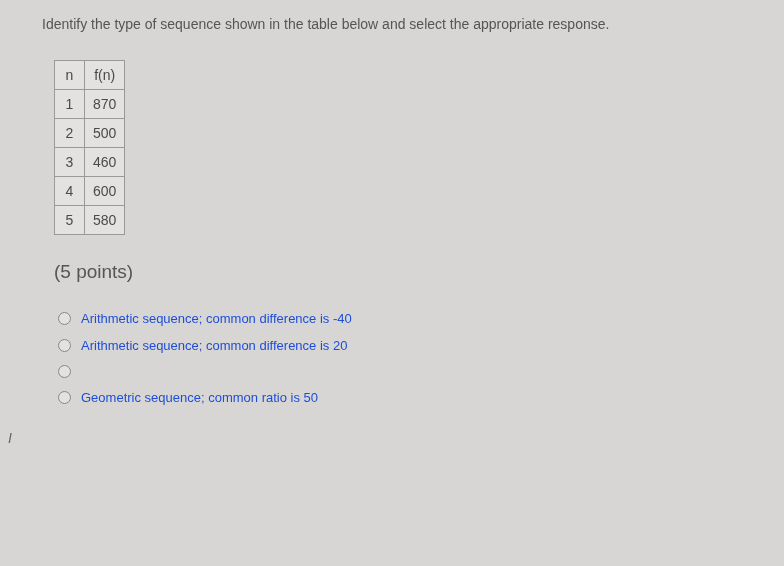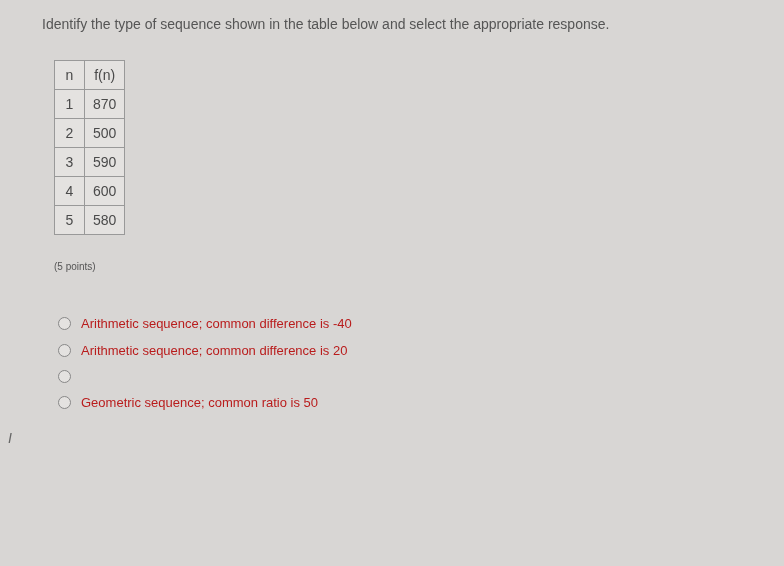--- a/index.html
+++ b/index.html
@@ -39,45 +39,45 @@
       color: #4a4a4a;
       text-align: center;
       background: #e4e2e0;
       font-weight: normal;
       min-width: 30px;
     }
     table th {
       font-weight: normal;
     }
     .points {
-      font-size: 10px;
+      font-size: 19px;
       color: #555;
       margin-left: 12px;
-      margin-bottom: 44px;
+      margin-bottom: 28px;
     }
     .options {
       margin-left: 16px;
     }
     .option {
       display: flex;
       align-items: center;
       gap: 10px;
       margin-bottom: 12px;
     }
     .radio {
       width: 13px;
       height: 13px;
       border: 1.5px solid #888;
       border-radius: 50%;
       flex-shrink: 0;
       background: #e4e2e0;
     }
     .option-label {
       font-size: 13px;
-      color: #b91c1c;
+      color: #1d4ed8;
     }
     .side-icon {
       position: absolute;
       left: 8px;
       top: 430px;
       font-size: 14px;
       color: #666;
       font-style: italic;
     }
   </style>
@@ -97,21 +97,21 @@
       <tr>
         <td>1</td>
         <td>870</td>
       </tr>
       <tr>
         <td>2</td>
         <td>500</td>
       </tr>
       <tr>
         <td>3</td>
-        <td>590</td>
+        <td>460</td>
       </tr>
       <tr>
         <td>4</td>
         <td>600</td>
       </tr>
       <tr>
         <td>5</td>
         <td>580</td>
       </tr>
     </tbody>

